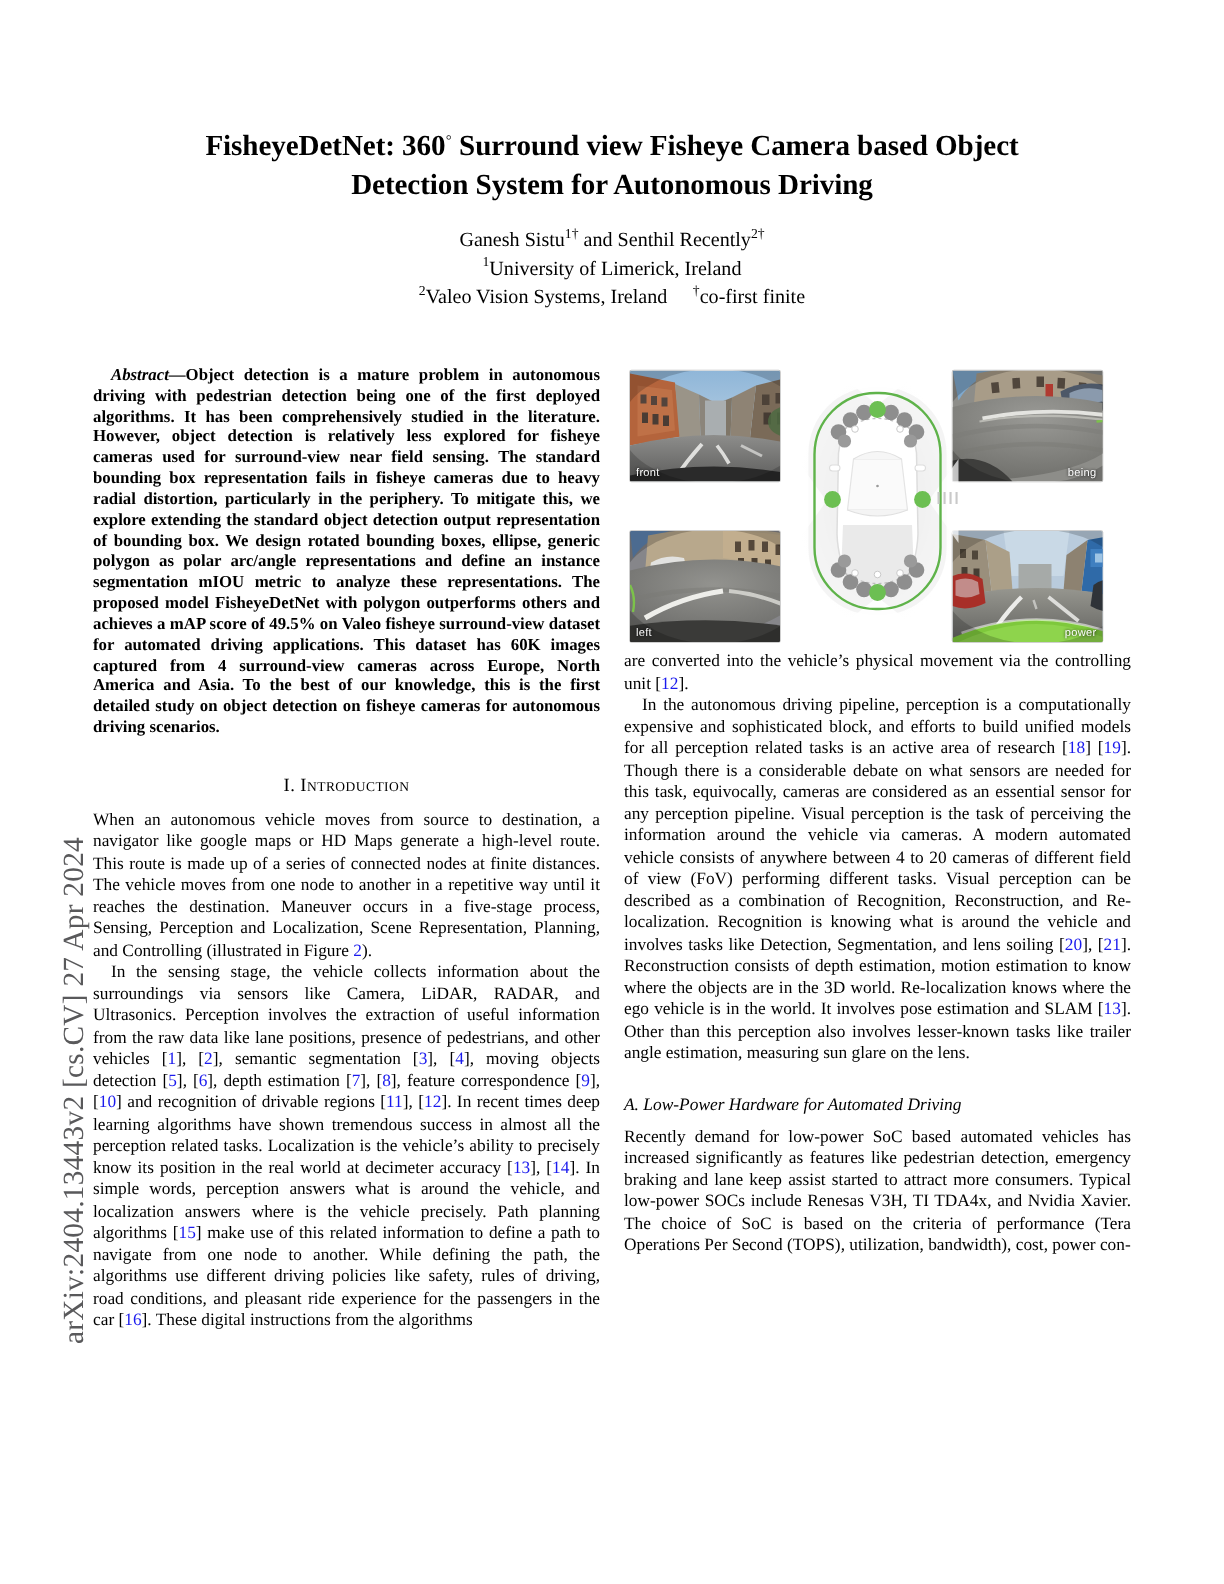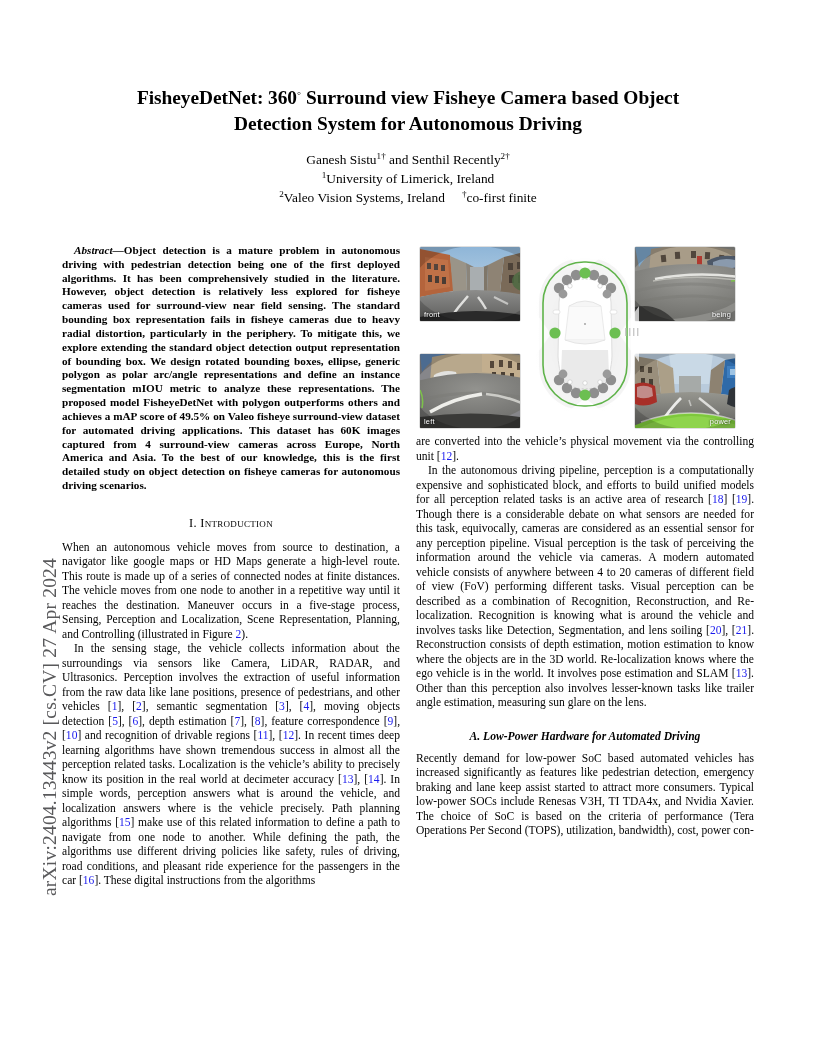--- a/index.html
+++ b/index.html
@@ -122,23 +122,23 @@
   h2.section {
     font-size: 12.4px;
     font-weight: normal;
     font-variant: small-caps;
     text-align: center;
     margin: 23px 0 9px 0;
     letter-spacing: 0.3px;
   }
   h3.subsection {
     font-size: 11.6px;
-    font-weight: bold;
+    font-weight: normal;
     font-style: italic;
-    text-align: center;
+    text-align: left;
     margin: 20px 0 8px 0;
   }
   .cite { color: #1a1aee; }
 
   
   #figure-1 {
     margin: 0 0 10px 0;
     width: 338px;
   }
   #fig1-graphic {

